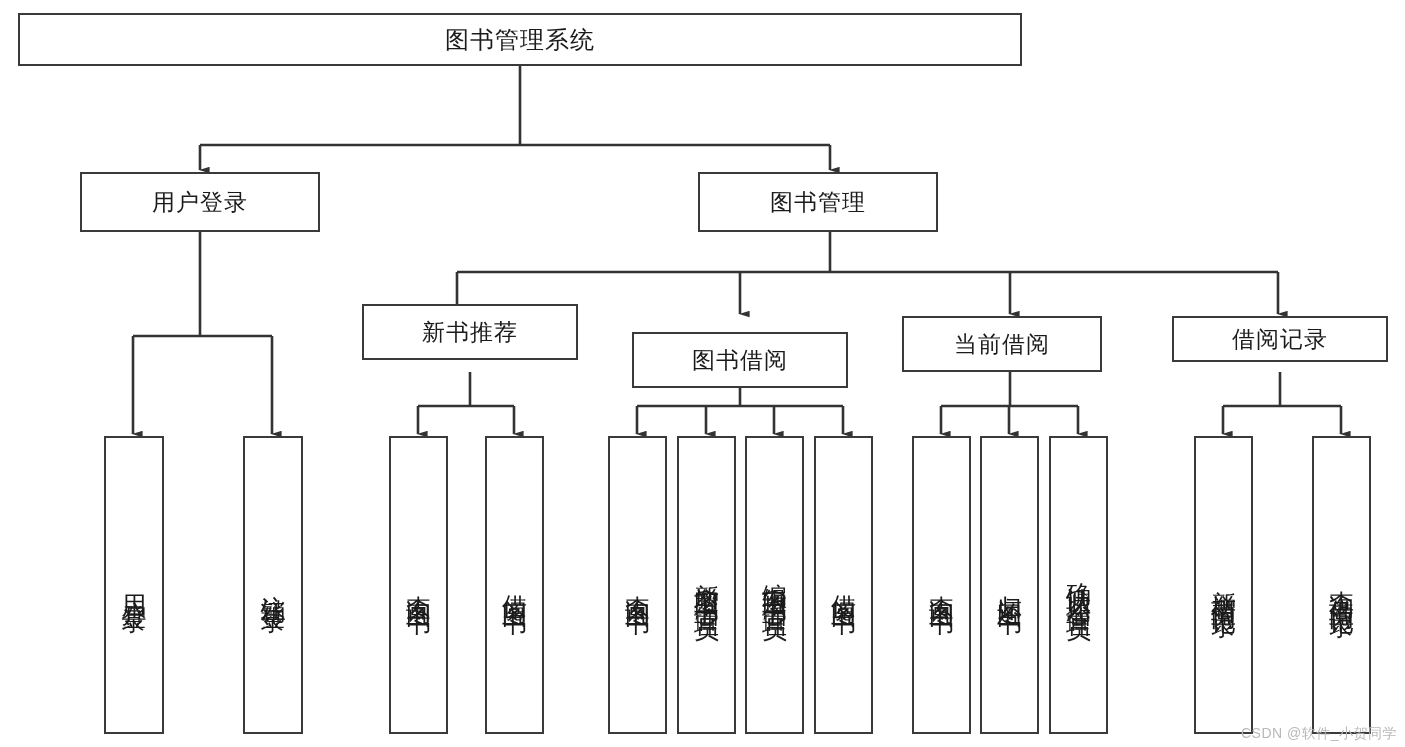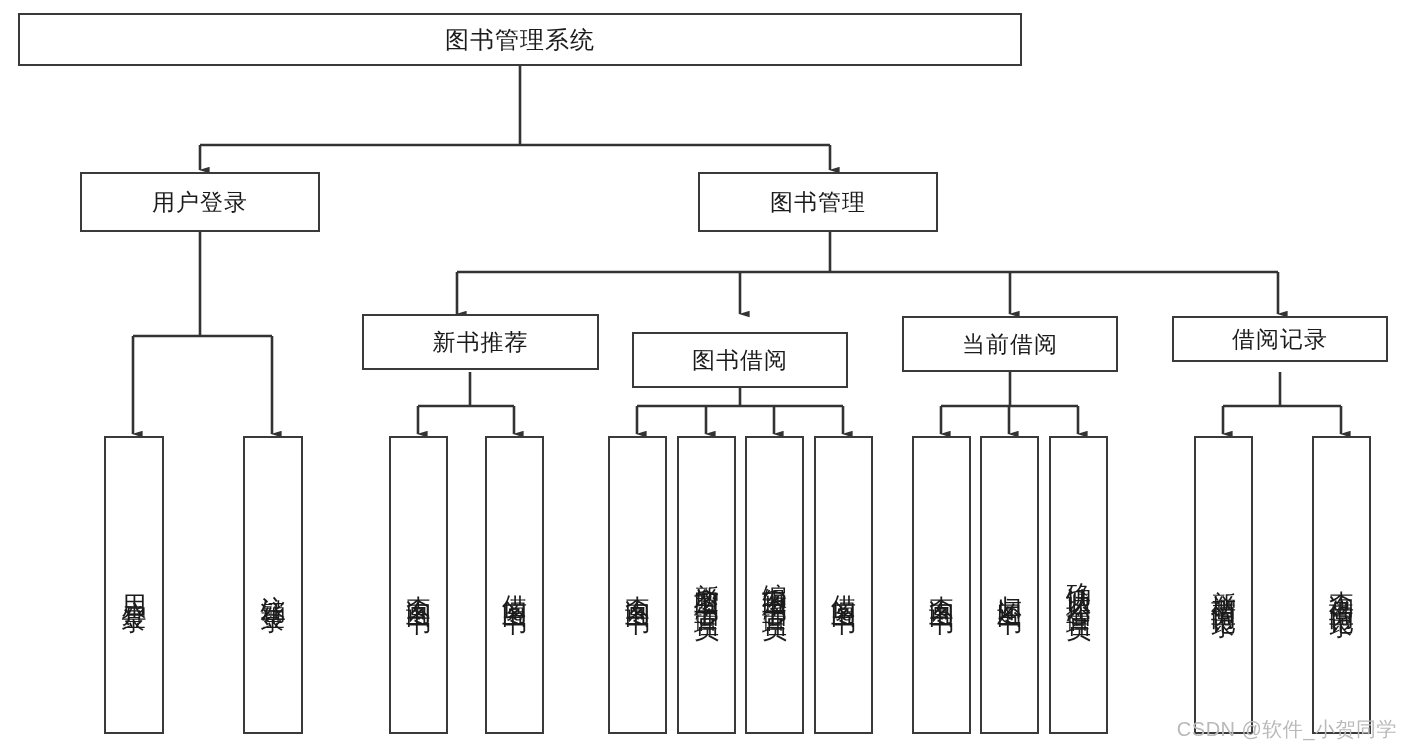--- a/index.html
+++ b/index.html
@@ -44,21 +44,21 @@
     line-height:1.08;
     letter-spacing:5px;
     white-space:nowrap;
     max-height:282px;
   }
 
   .watermark{
     position:absolute;
     right:8px;
     bottom:4px;
-    font-size:20px;
+    font-size:14px;
     color:#b9b9b9;
     letter-spacing:0.5px;
     white-space:nowrap;
     pointer-events:none;
   }
 </style>
 </head>
 <body>
 
 <div id="stage">
@@ -120,29 +120,29 @@
   </div>
 
   <div class="node h-node" style="left:80px;top:172px;width:240px;height:60px;">
     <span class="lbl">用户登录</span>
   </div>
 
   <div class="node h-node" style="left:698px;top:172px;width:240px;height:60px;">
     <span class="lbl">图书管理</span>
   </div>
 
-  <div class="node h-node" style="left:362px;top:314px;width:237px;height:56px;">
+  <div class="node h-node" style="left:362px;top:304px;width:216px;height:56px;">
     <span class="lbl">新书推荐</span>
   </div>
 
   <div class="node h-node" style="left:632px;top:332px;width:216px;height:56px;">
     <span class="lbl">图书借阅</span>
   </div>
 
-  <div class="node h-node" style="left:902px;top:316px;width:216px;height:56px;">
+  <div class="node h-node" style="left:902px;top:316px;width:200px;height:56px;">
     <span class="lbl">当前借阅</span>
   </div>
 
   <div class="node h-node" style="left:1172px;top:316px;width:216px;height:46px;">
     <span class="lbl">借阅记录</span>
   </div>
 
   <div class="node v-node" style="left:104px;top:436px;width:60px;height:298px;">
     <span class="lbl">用户登录</span>
   </div>

